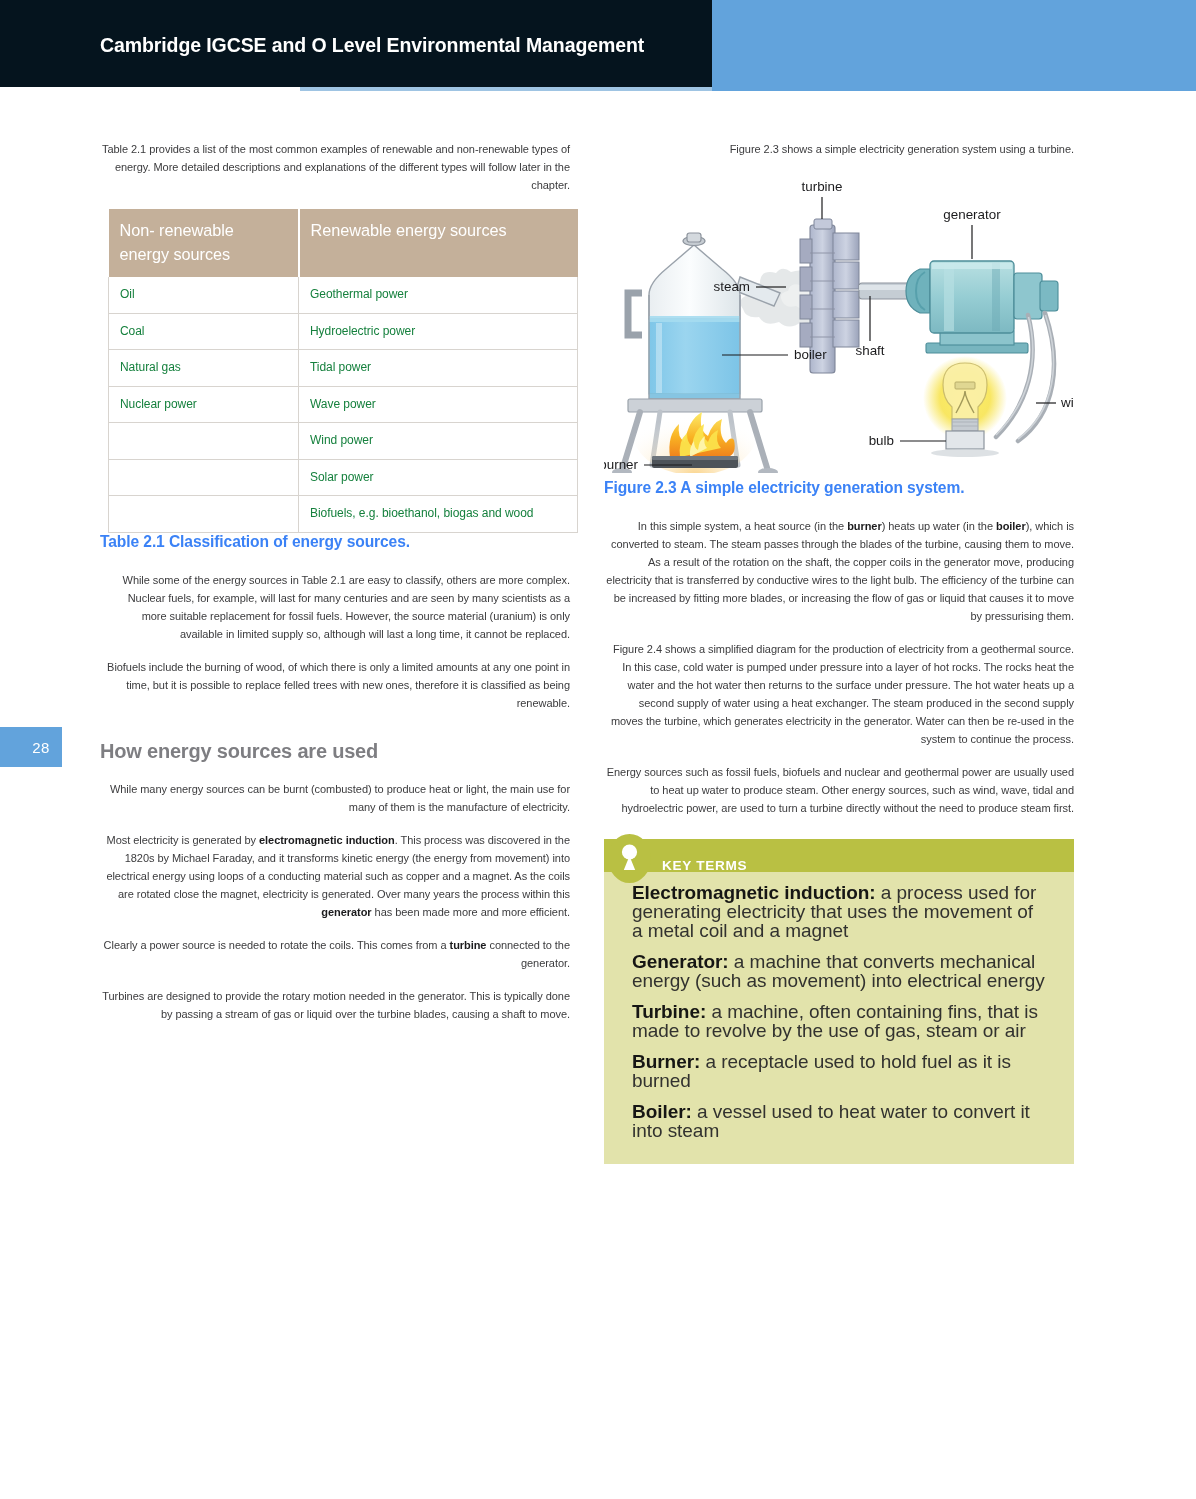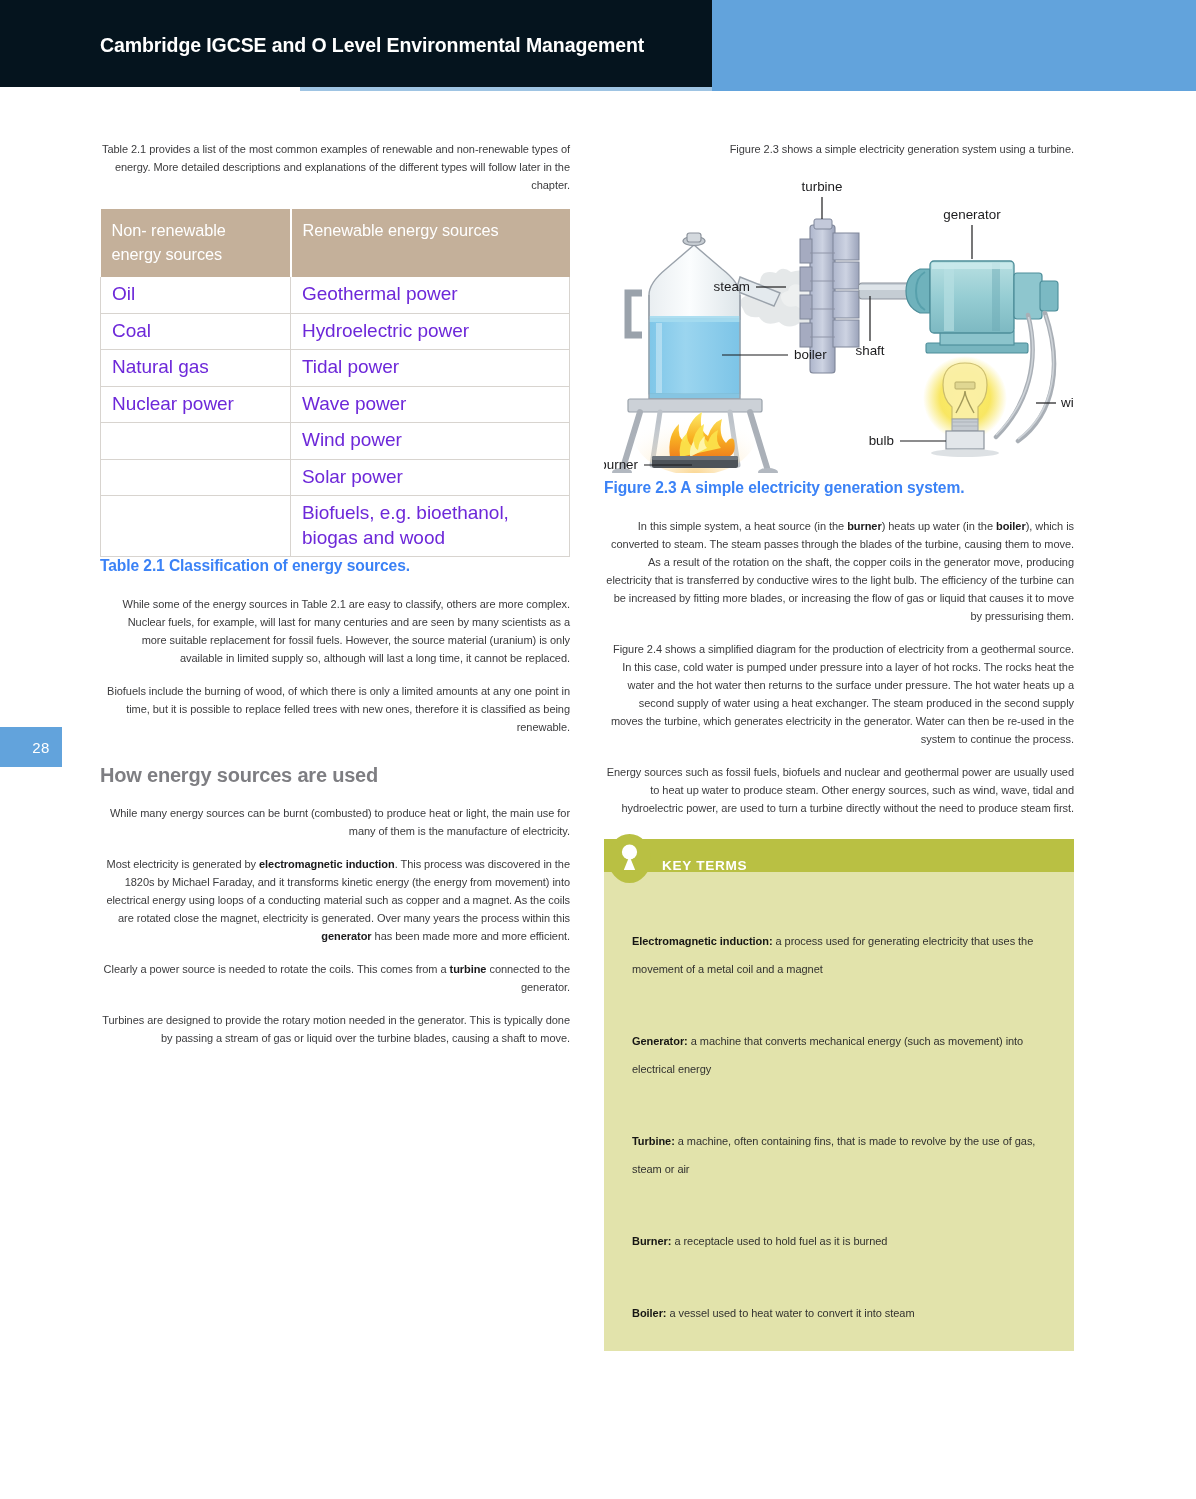--- a/index.html
+++ b/index.html
@@ -113,36 +113,37 @@
     margin-bottom: 20px;
     letter-spacing: -0.1px;
   }
 
   
   table.energy-table {
     width: 100%;
     border-collapse: collapse;
     margin-top: 14px;
     table-layout: fixed;
+    margin-left: 8px;
   }
   table.energy-table th {
     background: #c4b09a;
     color: #ffffff;
     font-size: 16.3px;
     font-weight: normal;
     text-align: left;
     padding: 9px 11px 11px 11px;
     vertical-align: top;
     line-height: 24px;
     letter-spacing: -0.05px;
   }
   table.energy-table th.col1 { width: 190px; border-right: 2px solid #ffffff; }
   table.energy-table td {
-    font-size: 19px;
-    color: #6d28d9;
+    font-size: 12px;
+    color: #15803d;
     padding: 5px 11px 6px 11px;
     border-bottom: 1px solid #d8d4cf;
     vertical-align: top;
     line-height: 24.5px;
     letter-spacing: -0.05px;
   }
   table.energy-table td.c1 {
     border-right: 1px solid #d8d4cf;
     border-left: 1px solid #d8d4cf;
   }
@@ -192,26 +193,25 @@
     position: absolute;
     top: -5px;
     left: 4px;
     width: 43px;
     height: 49px;
     background: #b9c043;
     border-radius: 22px / 25px;
   }
   .kt-icon svg { position: absolute; top: 9px; left: 11px; }
   .kt-entry {
-    font-size: 11px;
-    line-height: 28px;
+    font-size: 19px;
+    line-height: 19px;
     color: #32322f;
     margin-bottom: 12px;
     letter-spacing: -0.05px;
-    margin-top: 44px;
   }
   .kt-entry:last-child { margin-bottom: 0; }
   .kt-entry b { color: #161614; font-weight: bold; }
 </style>
 </head>
 <body>
 
 <div class="page">
 
   <div class="header-bar">

